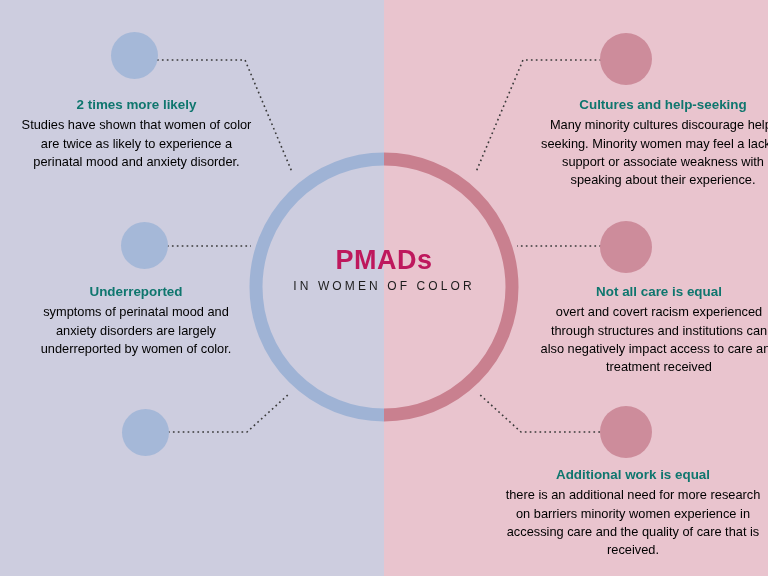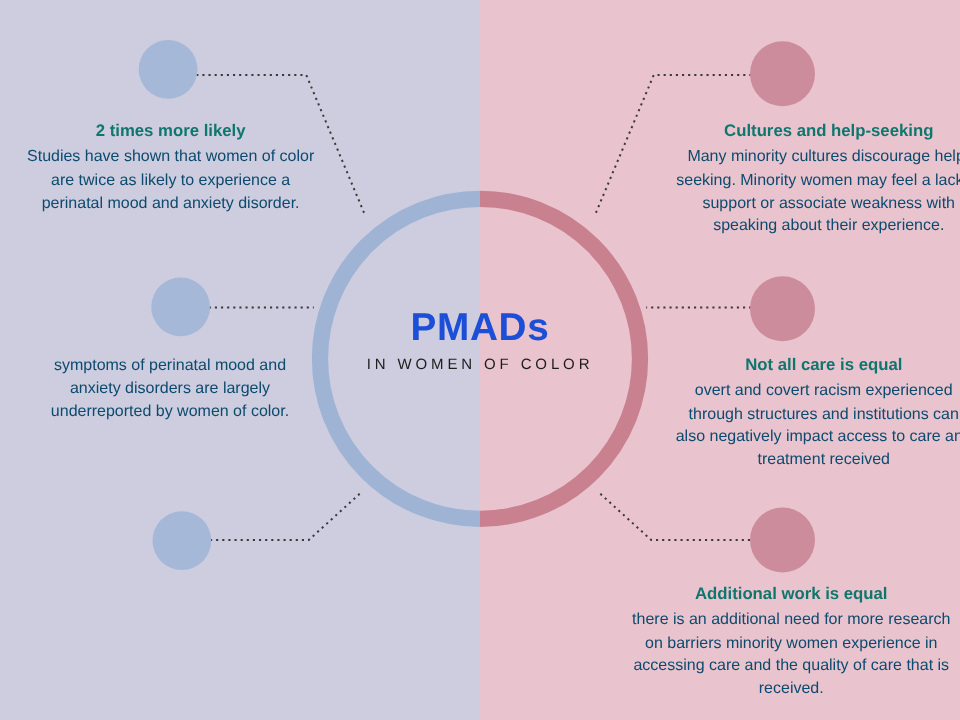--- a/index.html
+++ b/index.html
@@ -9,30 +9,30 @@
   #stage{position:relative;width:768px;height:576px;overflow:hidden;}
 
   .bg-half{position:absolute;top:0;height:576px;width:384px;}
   .bg-left{left:0;background:#cdcddf;}
   .bg-right{left:384px;background:#e9c4ce;}
 
   #rings{position:absolute;left:0;top:0;width:768px;height:576px;}
 
   .center-text{position:absolute;left:254px;top:246px;width:260px;text-align:center;
                pointer-events:none;}
-  .pmads{font-size:31px;font-weight:bold;color:#1d4ed8;letter-spacing:0.5px;line-height:1.05;}
+  .pmads{font-size:27px;font-weight:bold;color:#be185d;letter-spacing:0.5px;line-height:1.05;}
   .subtitle{font-size:12px;color:#1d1d1d;letter-spacing:3.1px;margin-top:6px;line-height:1.1;}
 
   .dot{position:absolute;border-radius:50%;}
   .dot-blue{background:#a5b8d8;}
   .dot-pink{background:#cd8c9b;}
 
   .block{position:absolute;}
   .block h3{margin:0 0 2px 0;font-size:13.4px;font-weight:bold;color:#0f766e;line-height:1.35;}
-  .block p{margin:0;font-size:12.8px;color:#0c4a6e;line-height:1.44;}
+  .block p{margin:0;font-size:12.8px;color:#000000;line-height:1.44;}
 
   .block.left h3, .block.left p{text-align:center;}
   .block.right h3, .block.right p{text-align:center;}
 </style>
 </head>
 <body>
 
 <div id="stage">
 
   <div class="bg-half bg-left"></div>
@@ -76,20 +76,21 @@
     <div class="pmads">PMADs</div>
     <div class="subtitle">IN WOMEN OF COLOR</div>
   </div>
 
   <div class="block left" style="left:18px;top:96px;width:237px;">
     <h3>2 times more likely</h3>
     <p>Studies have shown that women of color are twice as likely to experience a perinatal mood and anxiety disorder.</p>
   </div>
 
   <div class="block left" style="left:30px;top:283px;width:212px;">
+    <h3>Underreported</h3>
     <p>symptoms of perinatal mood and anxiety disorders are largely underreported by women of color.</p>
   </div>
 
 
   <div class="block right" style="left:539px;top:96px;width:248px;">
     <h3>Cultures and help-seeking</h3>
     <p>Many minority cultures discourage help-seeking. Minority women may feel a lack of support or associate weakness with speaking about their experience.</p>
   </div>
 
   <div class="block right" style="left:514px;top:283px;width:242px;margin-left:24px;">

